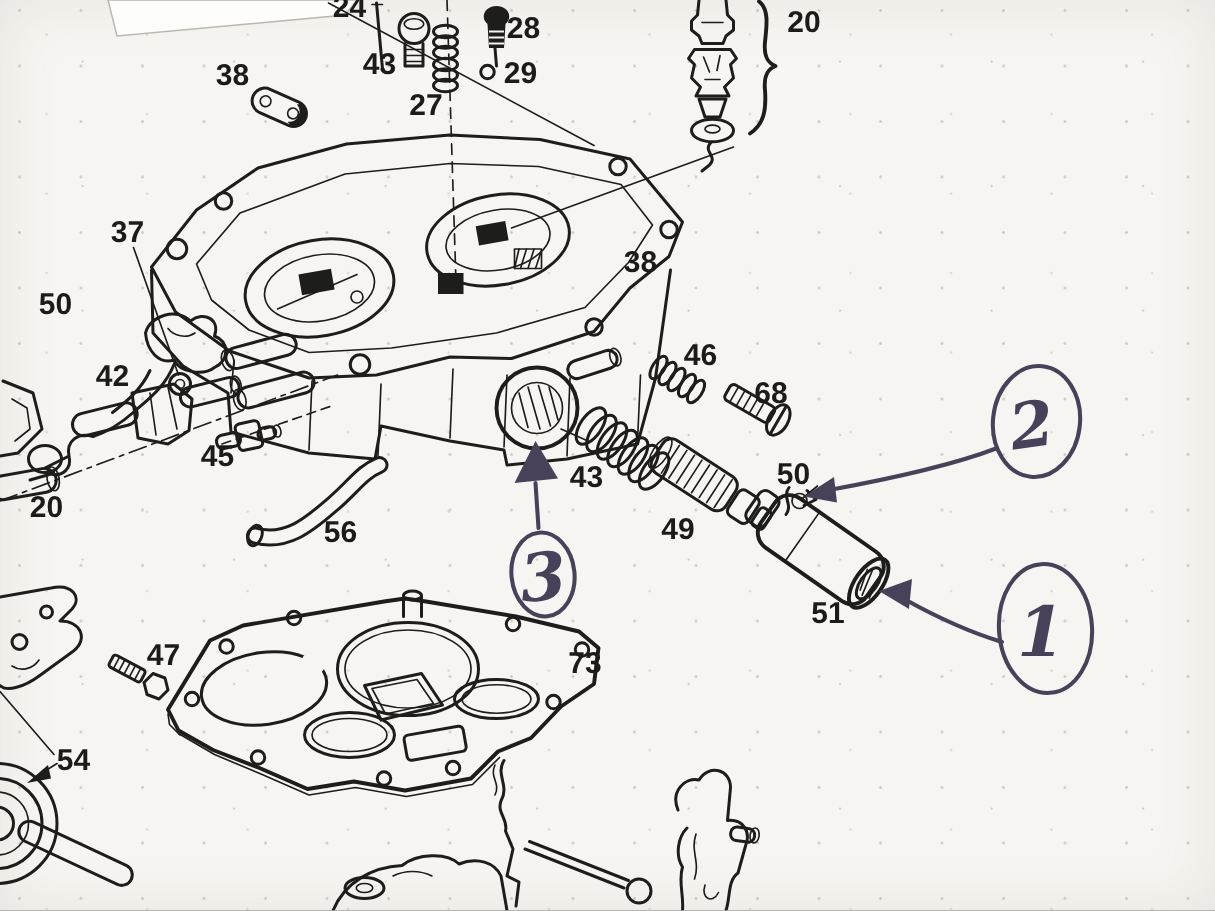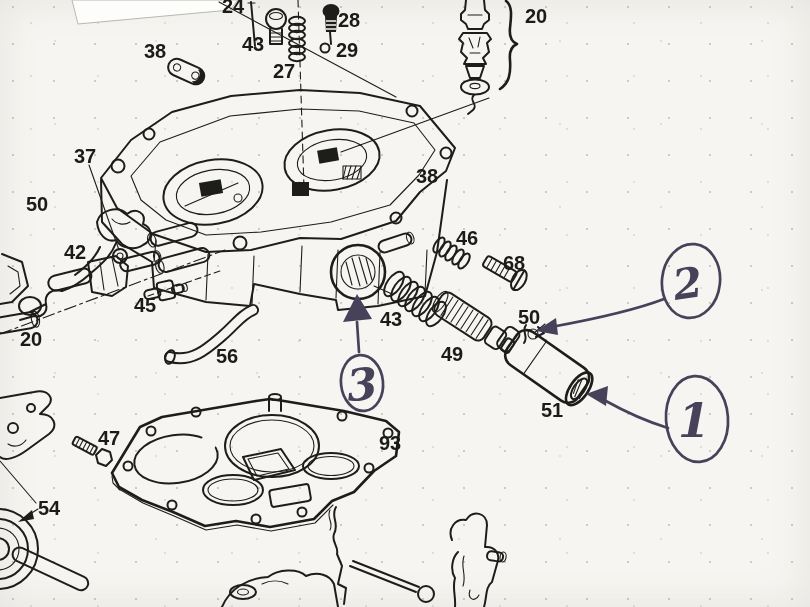--- a/index.html
+++ b/index.html
@@ -342,14 +342,14 @@
   <span class="plabel" style="left:145px;top:305px">45</span>
   <span class="plabel" style="left:467px;top:238px">46</span>
   <span class="plabel" style="left:514px;top:263px">68</span>
   <span class="plabel" style="left:391px;top:319px">43</span>
   <span class="plabel" style="left:452px;top:354px">49</span>
   <span class="plabel" style="left:529px;top:317px">50</span>
   <span class="plabel" style="left:552px;top:410px">51</span>
   <span class="plabel" style="left:49px;top:508px">54</span>
   <span class="plabel" style="left:109px;top:438px">47</span>
   <span class="plabel" style="left:227px;top:356px">56</span>
-  <span class="plabel" style="left:390px;top:443px">93</span>
+  <span class="plabel" style="left:390px;top:443px">73</span>
 </div>
 
 </body></html>

